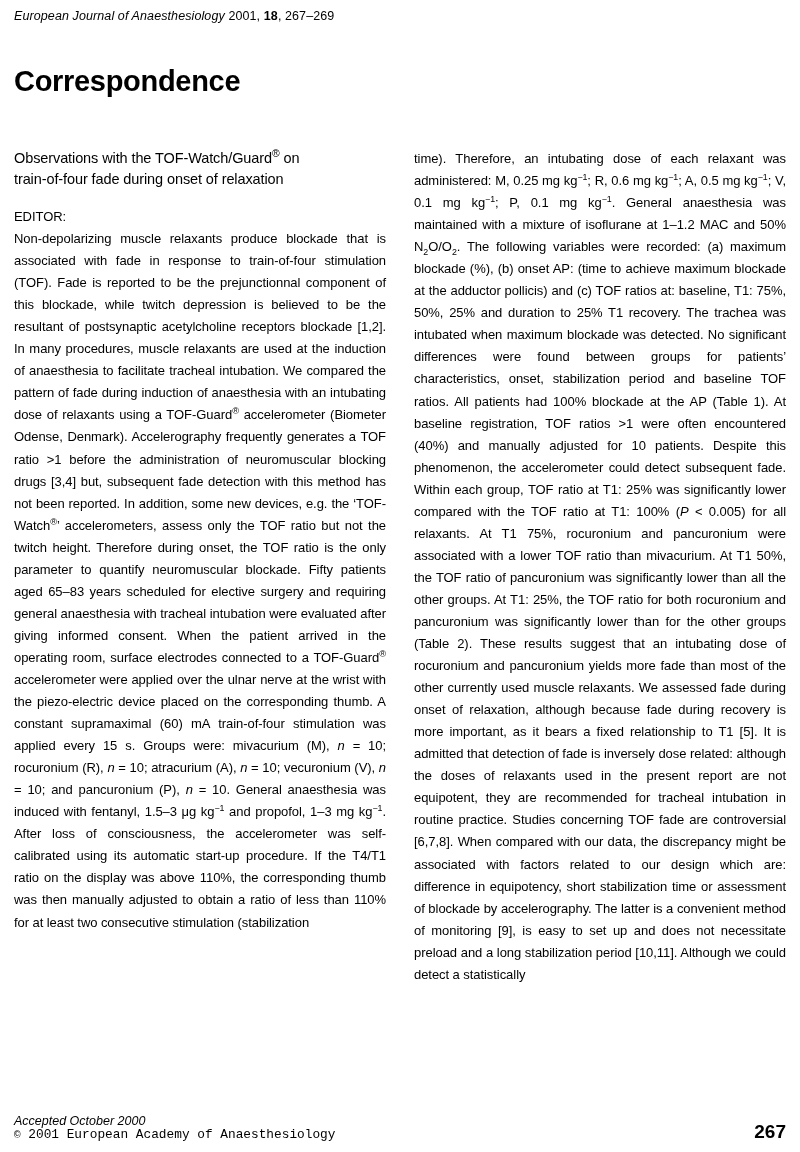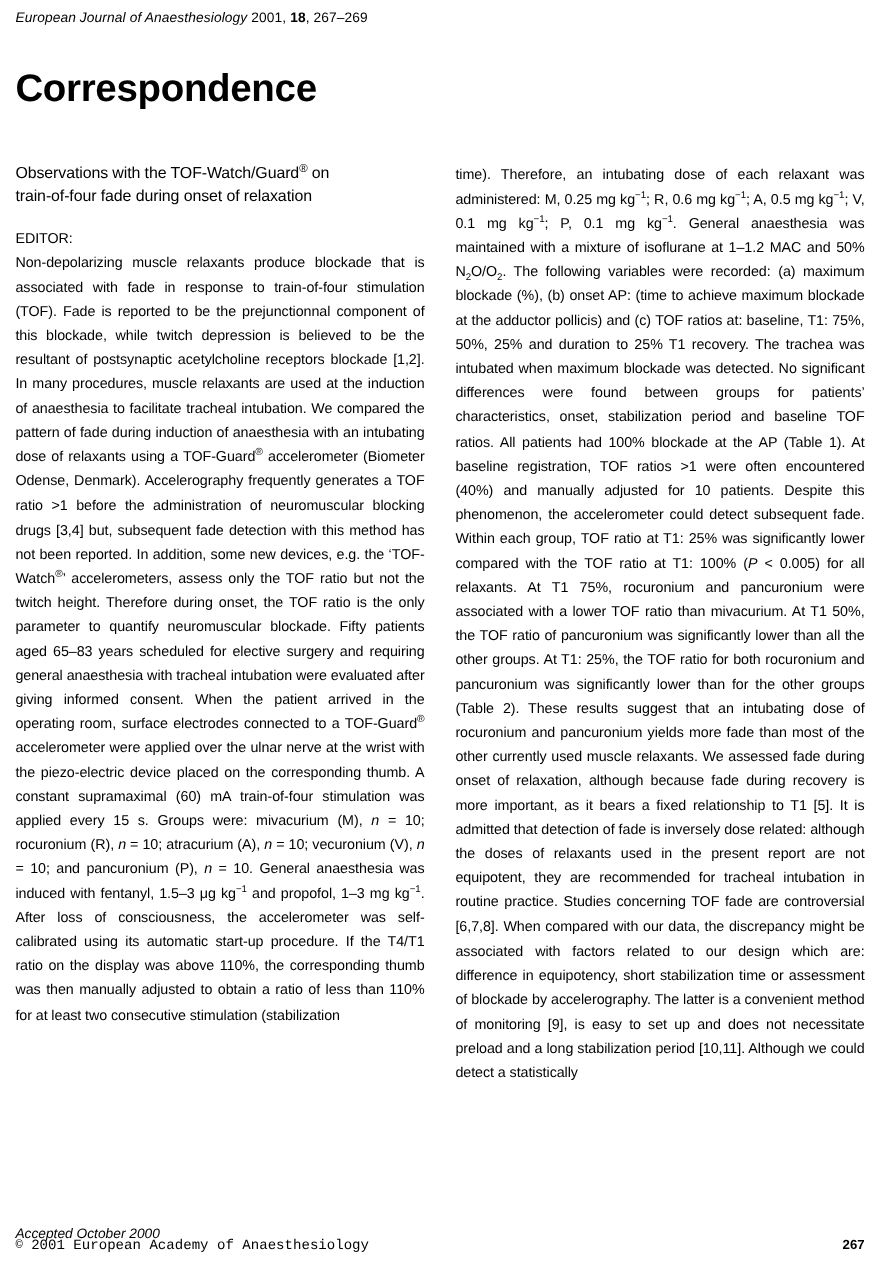--- a/index.html
+++ b/index.html
@@ -34,21 +34,21 @@
   }
   .running-head .journal {
     font-style: italic;
   }
   .running-head .vol {
     font-weight: bold;
   }
 
   
   .section-heading {
-    font-size: 35px;
+    font-size: 29px;
     font-weight: bold;
     line-height: 34px;
     letter-spacing: -0.3px;
     margin: 40px 0 0 0;
   }
 
   
   .columns {
     position: absolute;
     left: 14px;
@@ -134,21 +134,21 @@
   .footer .copy {
     white-space: nowrap;
     font-family: Liberation Mono, monospace;
   }
   .footer .copy .cmark {
     font-size: 11px;
     vertical-align: 0.5px;
   }
   .footer .pageno {
     font-weight: bold;
-    font-size: 12px;
+    font-size: 19px;
   }
 </style>
 </head>
 <body>
 
 <div class="page">
 
   <div class="running-head">
     <span class="journal">European Journal of Anaesthesiology</span>
     <span>2001,</span>

